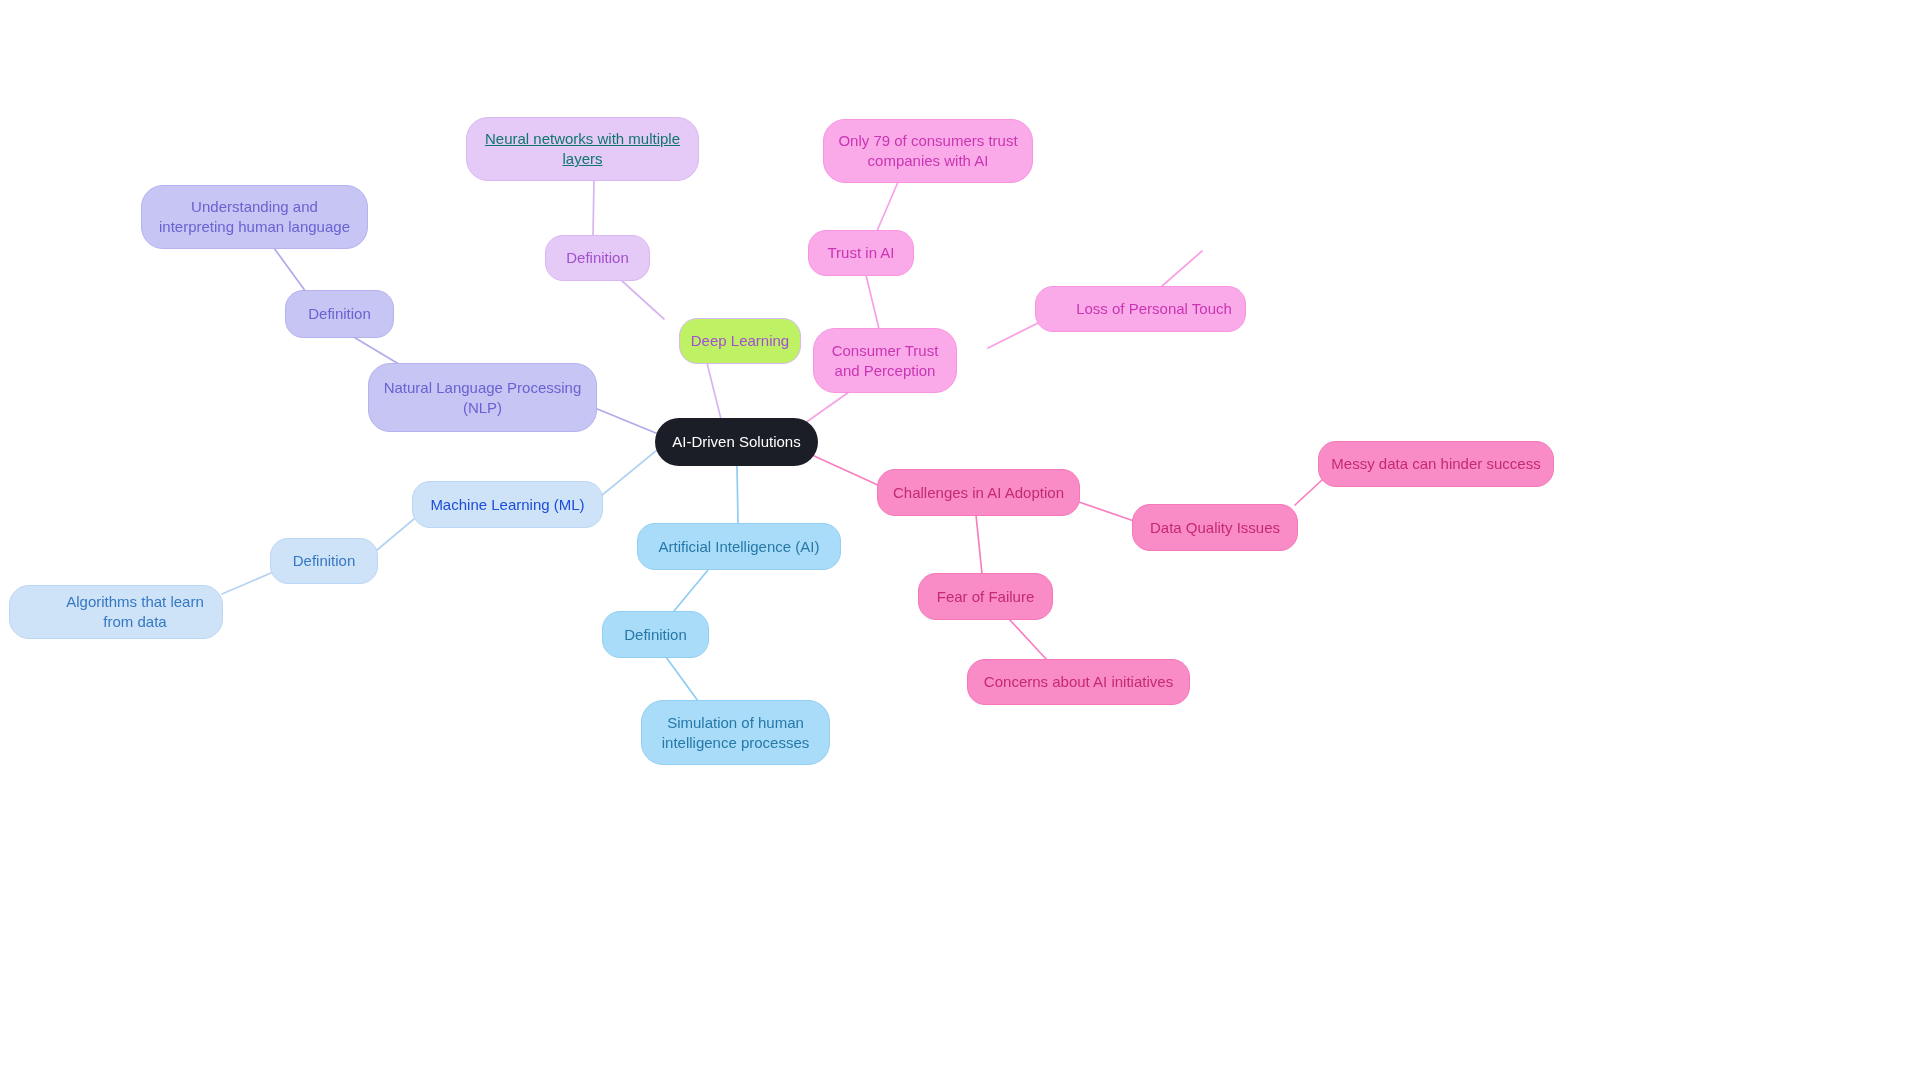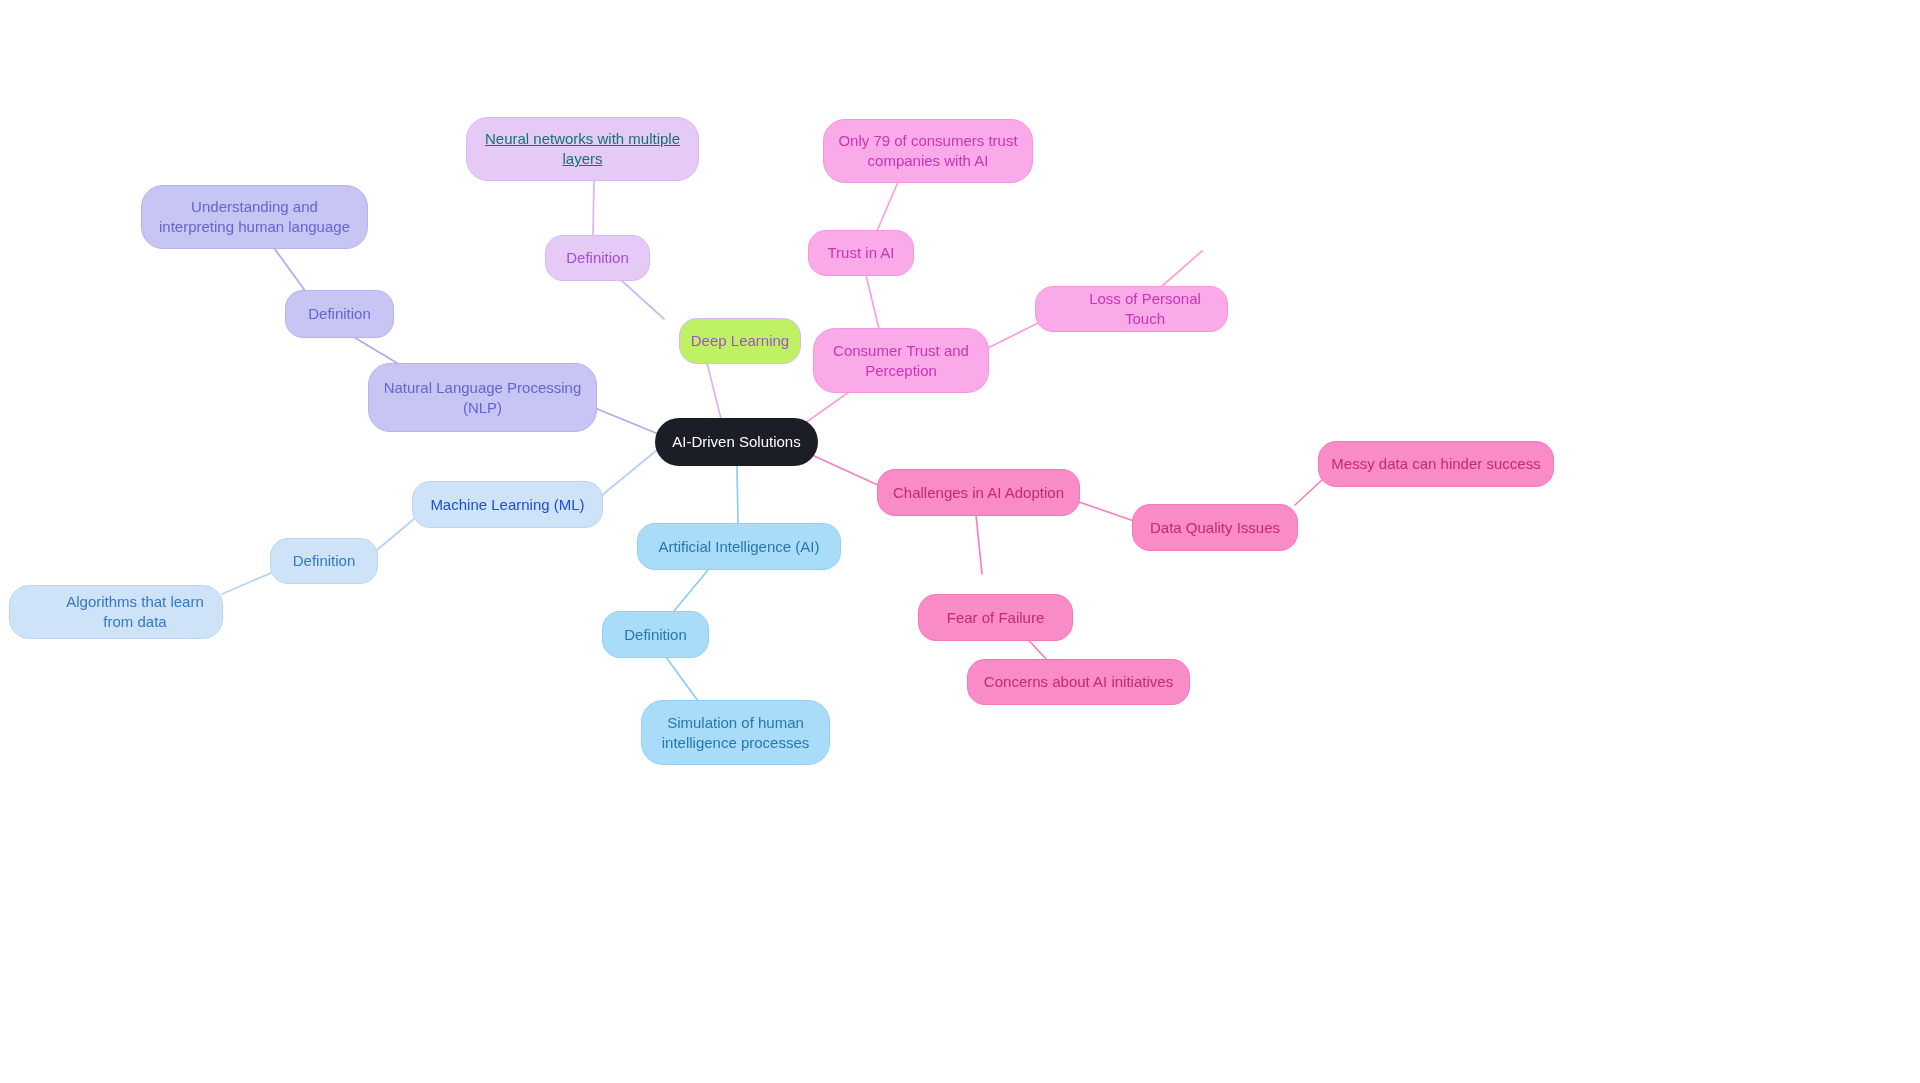--- a/index.html
+++ b/index.html
@@ -58,29 +58,29 @@
   <div class="node central" style="left: 655px; top: 418px; width: 163px; height: 48px; background: rgb(27, 30, 39); color: rgb(255, 255, 255);">AI-Driven Solutions</div>
 
   <div class="node" style="left: 368px; top: 363px; width: 229px; height: 69px; border-radius: 22px; background: rgb(199, 197, 244); color: rgb(105, 99, 210); border-color: rgb(181, 178, 239);">Natural Language Processing (NLP)</div>
   <div class="node" style="left: 285px; top: 290px; width: 109px; height: 48px; background: rgb(199, 197, 244); color: rgb(105, 99, 210); border-color: rgb(181, 178, 239);">Definition</div>
   <div class="node" style="left: 141px; top: 185px; width: 227px; height: 64px; border-radius: 22px; background: rgb(199, 197, 244); color: rgb(105, 99, 210); border-color: rgb(181, 178, 239);">Understanding and interpreting human language</div>
 
   <div class="node" style="left: 635px; top: 318px; width: 122px; height: 46px; background: #bef264; color: rgb(163, 80, 206); border-color: rgb(217, 183, 243); margin-left: 44px;">Deep Learning</div>
   <div class="node" style="left: 545px; top: 235px; width: 105px; height: 46px; background: rgb(229, 201, 247); color: rgb(163, 80, 206); border-color: rgb(217, 183, 243);">Definition</div>
   <div class="node" style="left: 466px; top: 117px; width: 233px; height: 64px; border-radius: 22px; background: rgb(229, 201, 247); color: #0f766e; border-color: rgb(217, 183, 243); text-decoration: underline;">Neural networks with multiple layers</div>
 
-  <div class="node" style="left: 813px; top: 328px; width: 176px; height: 65px; border-radius: 22px; background: rgb(251, 170, 233); color: rgb(201, 53, 178); border-color: rgb(249, 148, 225);">Consumer Trust and Perception</div>
+  <div class="node" style="left: 813px; top: 328px; width: 144px; height: 65px; border-radius: 22px; background: rgb(251, 170, 233); color: rgb(201, 53, 178); border-color: rgb(249, 148, 225);">Consumer Trust and Perception</div>
   <div class="node" style="left: 808px; top: 230px; width: 106px; height: 46px; background: rgb(251, 170, 233); color: rgb(201, 53, 178); border-color: rgb(249, 148, 225);">Trust in AI</div>
   <div class="node" style="left: 823px; top: 119px; width: 210px; height: 64px; border-radius: 22px; background: rgb(251, 170, 233); color: rgb(201, 53, 178); border-color: rgb(249, 148, 225);">Only 79 of consumers trust companies with AI</div>
-  <div class="node" style="left: 1035px; top: 286px; width: 193px; height: 46px; background: rgb(251, 170, 233); color: rgb(201, 53, 178); border-color: rgb(249, 148, 225); padding-left: 37px;">Loss of Personal Touch</div>
+  <div class="node" style="left: 1035px; top: 286px; width: 211px; height: 46px; background: rgb(251, 170, 233); color: rgb(201, 53, 178); border-color: rgb(249, 148, 225); padding-left: 37px;">Loss of Personal Touch</div>
 
   <div class="node" style="left: 877px; top: 469px; width: 203px; height: 47px; background: rgb(249, 139, 199); color: rgb(196, 42, 114); border-color: rgb(247, 118, 184);">Challenges in AI Adoption</div>
   <div class="node" style="left: 1132px; top: 504px; width: 166px; height: 47px; background: rgb(249, 139, 199); color: rgb(196, 42, 114); border-color: rgb(247, 118, 184);">Data Quality Issues</div>
   <div class="node" style="left: 1318px; top: 441px; width: 236px; height: 46px; padding: 0 6px; background: rgb(249, 139, 199); color: rgb(196, 42, 114); border-color: rgb(247, 118, 184);">Messy data can hinder success</div>
-  <div class="node" style="left: 918px; top: 573px; width: 155px; height: 47px; background: rgb(249, 139, 199); color: rgb(196, 42, 114); border-color: rgb(247, 118, 184); margin-top: 21px;">Fear of Failure</div>
+  <div class="node" style="left: 918px; top: 573px; width: 135px; height: 47px; background: rgb(249, 139, 199); color: rgb(196, 42, 114); border-color: rgb(247, 118, 184);">Fear of Failure</div>
   <div class="node" style="left: 967px; top: 659px; width: 223px; height: 46px; background: rgb(249, 139, 199); color: rgb(196, 42, 114); border-color: rgb(247, 118, 184);">Concerns about AI initiatives</div>
 
   <div class="node" style="left: 412px; top: 481px; width: 191px; height: 47px; background: rgb(206, 226, 248); color: #1d4ed8; border-color: rgb(186, 214, 244);">Machine Learning (ML)</div>
   <div class="node" style="left: 270px; top: 538px; width: 108px; height: 46px; background: rgb(206, 226, 248); color: rgb(53, 121, 194); border-color: rgb(186, 214, 244);">Definition</div>
   <div class="node" style="left: 9px; top: 585px; width: 214px; height: 54px; border-radius: 20px; background: rgb(206, 226, 248); color: rgb(53, 121, 194); border-color: rgb(186, 214, 244); padding-left: 48px;">Algorithms that learn from data</div>
 
   <div class="node" style="left: 637px; top: 523px; width: 204px; height: 47px; background: rgb(169, 220, 248); color: rgb(38, 120, 168); border-color: rgb(147, 207, 244);">Artificial Intelligence (AI)</div>
   <div class="node" style="left: 602px; top: 611px; width: 107px; height: 47px; background: rgb(169, 220, 248); color: rgb(38, 120, 168); border-color: rgb(147, 207, 244);">Definition</div>
   <div class="node" style="left: 641px; top: 700px; width: 189px; height: 65px; border-radius: 22px; background: rgb(169, 220, 248); color: rgb(38, 120, 168); border-color: rgb(147, 207, 244);">Simulation of human intelligence processes</div>
 

